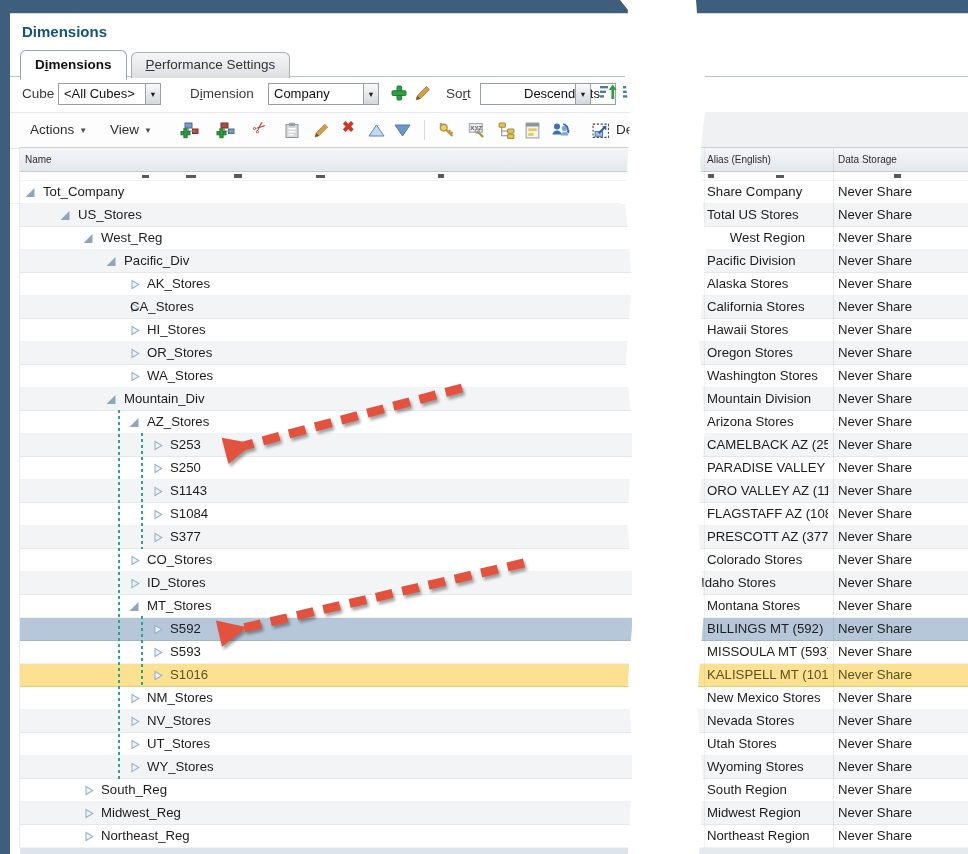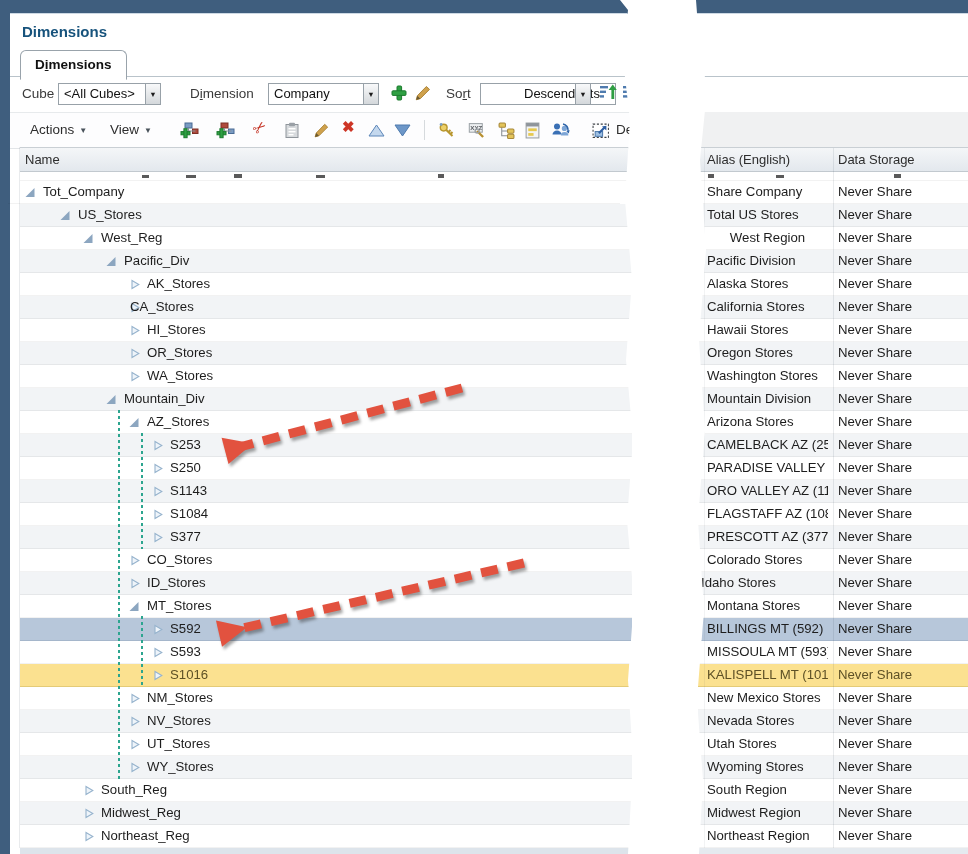--- a/index.html
+++ b/index.html
@@ -40,21 +40,21 @@
   .abar{position:absolute;left:10px;top:112px;right:0;height:35px;background:#fdfdfe;
         border-top:1px solid #e7eaec;border-bottom:1px solid #e2e5e8;}
   .menu{position:absolute;top:0;height:34px;line-height:34px;font-size:13.5px;color:#2d2d2d;}
   .caret{font-size:8px;color:#49525a;margin-left:5px;vertical-align:1px;}
   .tbi{position:absolute;top:9px;}
   .tsep{position:absolute;top:7px;width:1px;height:20px;background:#d6dadd;}
   .detach-lbl{position:absolute;top:0;height:34px;line-height:34px;font-size:13.5px;color:#2d2d2d;}
   
   .hdr{position:absolute;top:147px;height:23px;line-height:23px;box-sizing:content-box;
        background:linear-gradient(#f4f6f8,#e3e8ed);border-top:1px solid #c9cfd4;border-bottom:1px solid #c2c9cf;
-       font-size:13px;color:#2d2d2d;}
+       font-size:10px;color:#2d2d2d;}
   .hdr .htext{padding-left:5px;}
   
   .trow,.prow{position:absolute;height:22px;line-height:22px;border-bottom:1px solid rgba(0,0,0,0.05);
        font-size:13.2px;color:#1d1d1d;}
   .stripe{background:#f2f4f6;}
   .rowsel{background:#b7c7da !important;border-bottom:1px solid #a5b6cb;}
   .rowmark{background:#fbe190 !important;border-bottom:1px solid #e4cb77;color:#5e5126;}
   .tw{position:absolute;top:6px;}
   .tlabel{position:absolute;top:0;white-space:nowrap;}
   .cell{position:absolute;top:0;white-space:nowrap;overflow:hidden;}
@@ -74,20 +74,21 @@
 
   <div class="lp">
     <div class="chrome-top" style="width:640px;"></div>
     <div class="chrome-left"></div>
 
     <div class="panel-title">Dimensions</div>
 
     <div class="tabline" style="left:10px;width:630px;"></div>
     <div class="tabs" id="tabs">
         <div class="tab active"><span>D</span><span class="mn">i</span><span>mensions</span></div>
+        <div class="tab"><span></span><span class="mn">P</span><span>erformance Settings</span></div>
       </div>
 
     <div class="fbar">
       <span class="flabel" style="left:12px;">Cube</span>
       <span class="sel" style="left:48px;width:78px;">&lt;All Cubes&gt;</span>
       <span class="ddb" style="left:135px;">▼</span>
 
       <span class="flabel" style="left:180px;"><span>D</span><span class="mn">i</span><span>mension</span></span>
       <span class="sel" style="left:258px;width:86px;">Company</span>
       <span class="ddb" style="left:353px;">▼</span>

